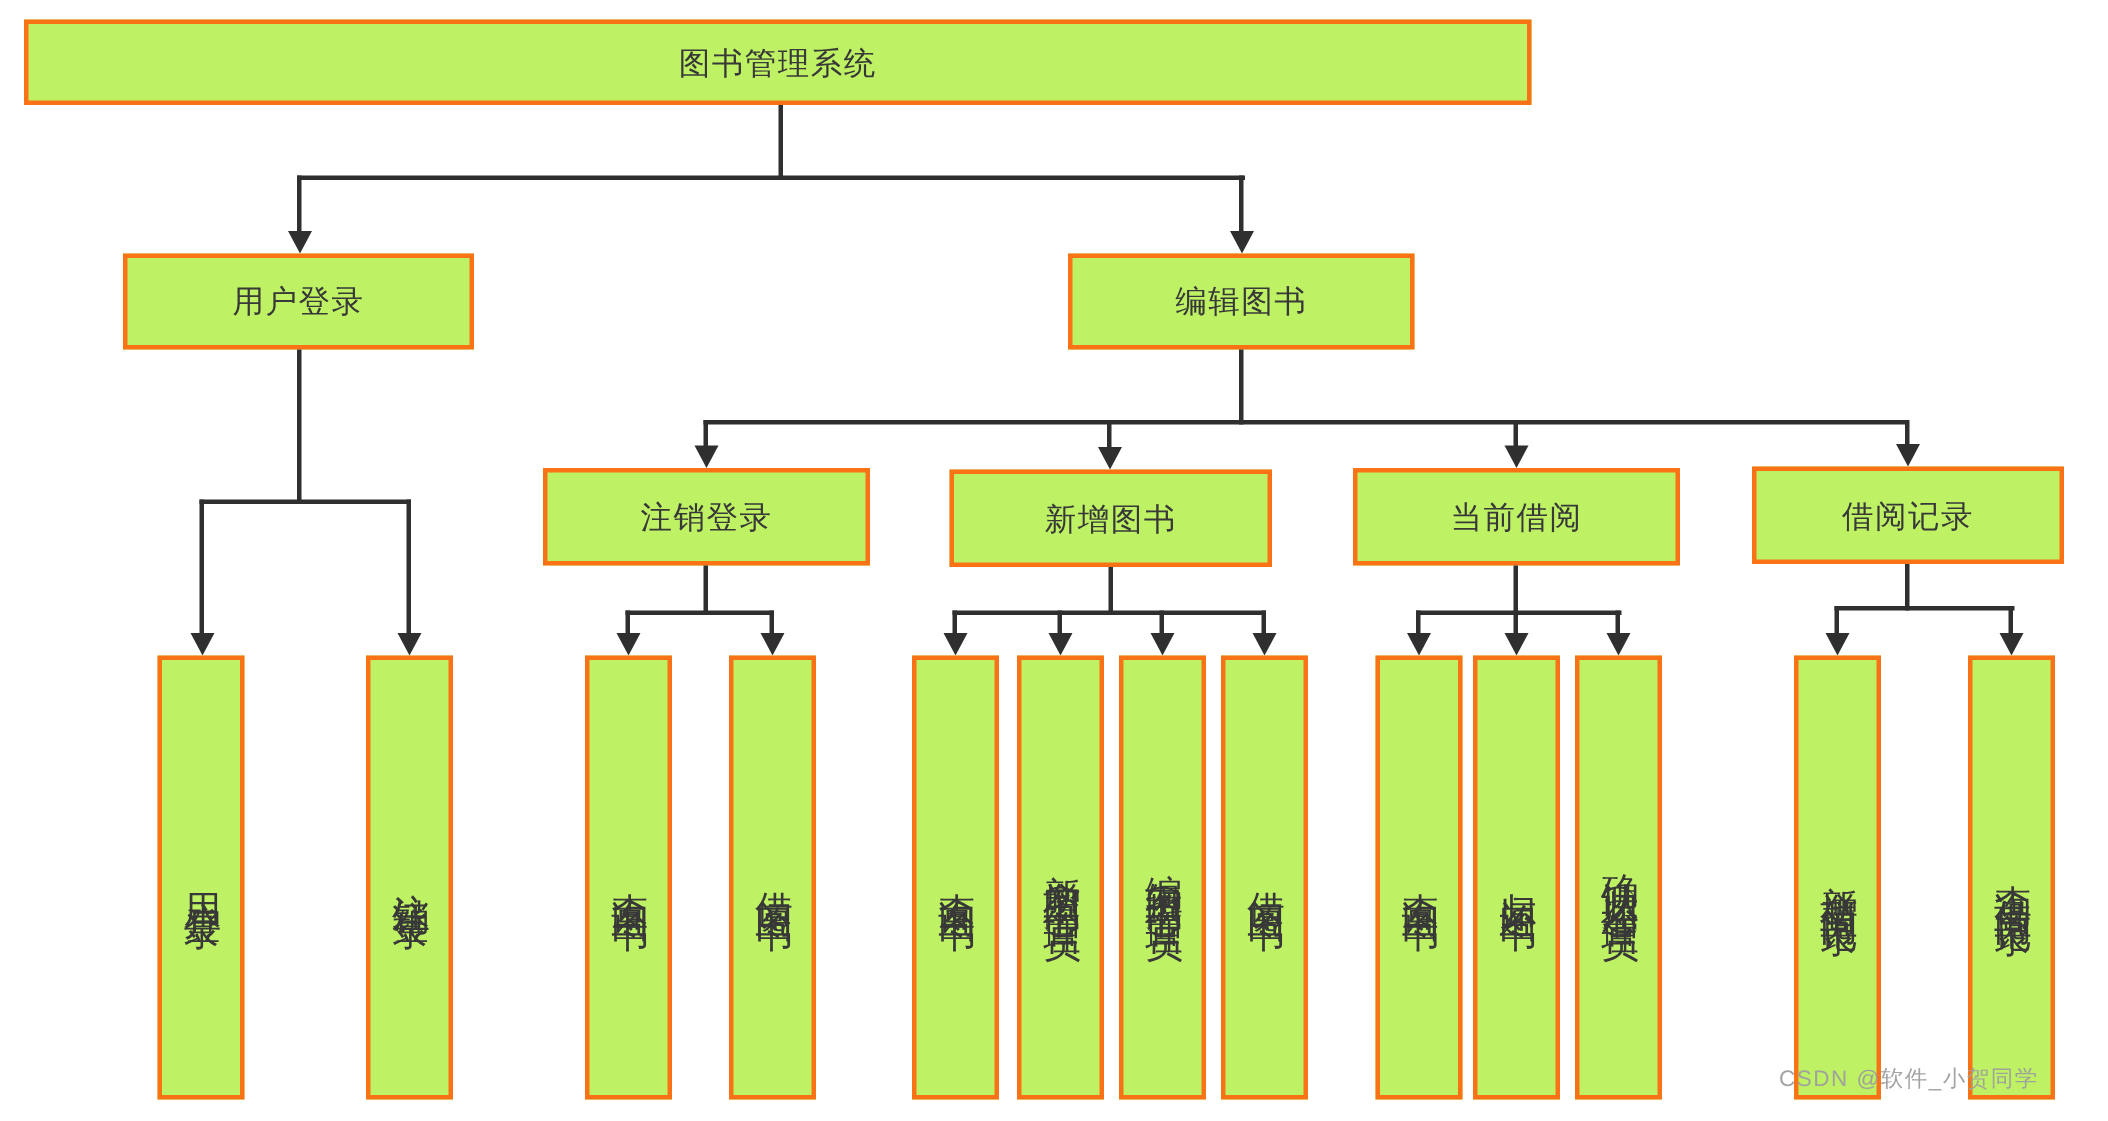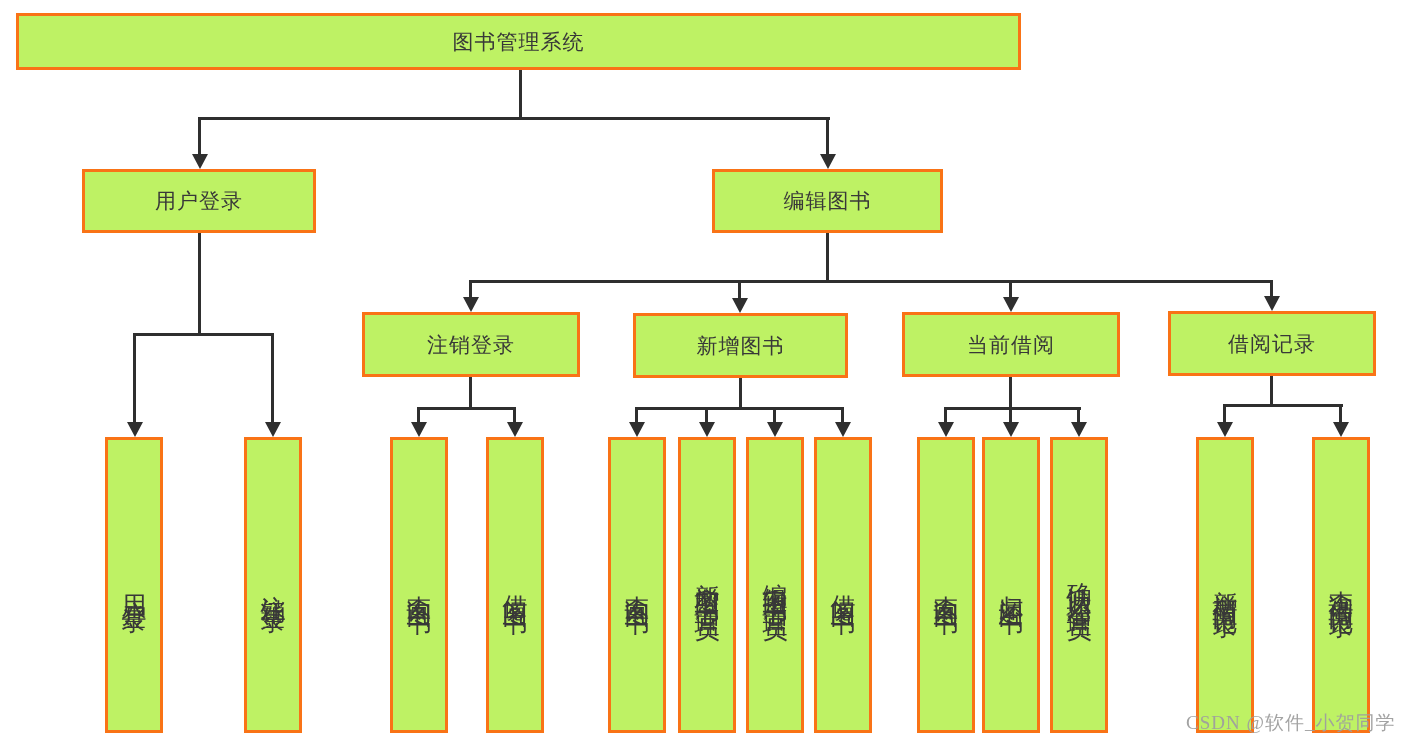--- a/index.html
+++ b/index.html
@@ -30,26 +30,25 @@
   .hl{position:absolute;height:3px;background:#2f2f2f;}
   .arw{
     position:absolute;width:0;height:0;
     border-left:8px solid transparent;
     border-right:8px solid transparent;
     border-top:15px solid #2f2f2f;
   }
   .watermark{
     position:absolute;
     left:1186px;top:710px;
-    font-size:19px;
+    font-size:15px;
     color:rgba(158,158,158,0.95);
     letter-spacing:1px;
     white-space:nowrap;
     z-index:10;
-    font-family:Liberation Serif, serif;
   }
 </style>
 </head>
 <body>
 
 <div class="canvas">
 
   <div class="box hbox" style="left:16px;top:13px;width:1005px;height:57px;">图书管理系统</div>
 
   <div class="vl" style="left:519px;top:70px;height:48px;"></div>

